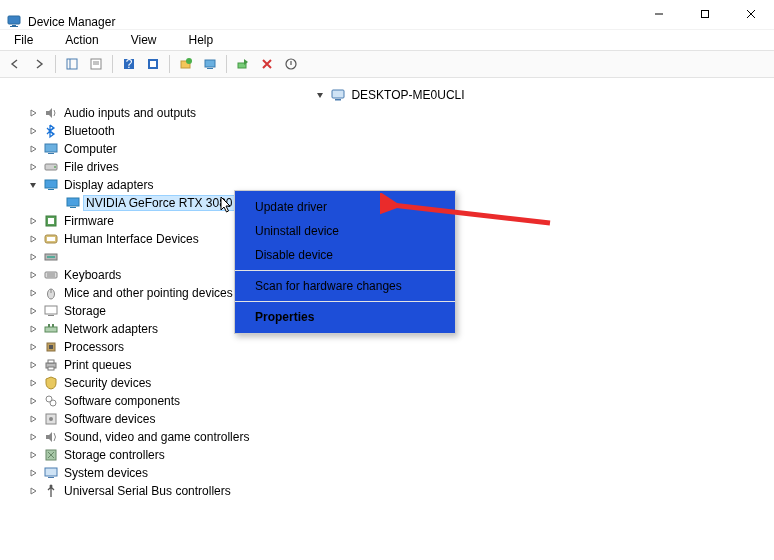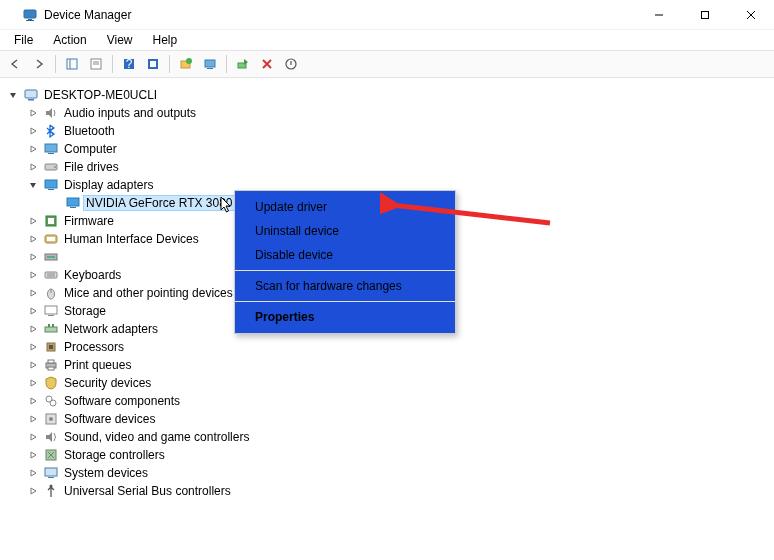--- a/index.html
+++ b/index.html
@@ -1,33 +1,33 @@
 <!DOCTYPE html>
 <html><head>
 <meta charset="utf-8">
 <style>
 * { box-sizing: border-box; margin: 0; padding: 0; font-family: "Segoe UI", Tahoma, sans-serif; font-size: 12px; }
 html, body { width: 774px; height: 560px; background: #fff; overflow: hidden; color: #000; }
-.titlebar { height: 30px; display: flex; align-items: center; padding-left: 22px; border-bottom: 1px solid #f2f2f2; }
+.titlebar { height: 30px; display: flex; align-items: flex-end; padding-left: 6px; border-bottom: 1px solid #f2f2f2; }
 .titlebar .app-icon { width: 16px; height: 16px; margin-right: 6px; display: flex; align-items: center; justify-content: center; }
 .titlebar .title { flex: 1; }
 .titlebar .win-btns { display: flex; }
 .titlebar .win-btn { width: 46px; height: 30px; display: flex; align-items: center; justify-content: center; }
-.menubar { height: 20px; display: flex; align-items: center; padding: 0 6px; gap: 4px; }
+.menubar { height: 20px; display: flex; align-items: center; padding: 0 6px; gap: 16px; }
 .menubar .menu-item { padding: 2px 8px; }
 .toolbar { height: 28px; border-top: 1px solid #e3e3e3; border-bottom: 1px solid #e3e3e3; background: #fafafa; display: flex; align-items: center; padding: 0 4px; gap: 2px; }
 .toolbar .tbtn { width: 22px; height: 22px; display: flex; align-items: center; justify-content: center; border: 1px solid transparent; border-radius: 2px; }
 .toolbar .tsep { width: 1px; height: 18px; background: #d0d0d0; margin: 0 3px; }
 .tree { padding: 8px 0 8px 4px; position: relative; }
 .row { height: 18px; display: flex; align-items: center; white-space: nowrap; }
 .row .twisty { width: 14px; height: 14px; display: flex; align-items: center; justify-content: center; color: #666; }
 .row .icon { width: 16px; height: 16px; margin: 0 3px; display: flex; align-items: center; justify-content: center; }
 .row .label { padding: 0 2px; }
 .row.selected .label { background: #cce8ff; outline: 1px solid #99d1ff; }
-.indent0 { padding-left: 2px; }
+.indent0 { padding-left: 2px; justify-content: center; }
 .indent1 { padding-left: 22px; }
 .indent2 { padding-left: 44px; }
 .ctx-menu { position: absolute; left: 234px; top: 190px; width: 222px; background: #1d4ed8; border: 1px solid #ccc; box-shadow: 2px 3px 6px rgba(0,0,0,0.25); padding: 4px 0; z-index: 10; }
 .ctx-item { height: 24px; display: flex; align-items: center; padding: 0 20px; }
 .ctx-sep { height: 1px; background: #e3e3e3; margin: 3px 0; }
 .ctx-item.bold { font-weight: 600; }
 .arrow { position: absolute; left: 380px; top: 193px; z-index: 20; pointer-events: none; }
 .cursor { position: absolute; left: 220px; top: 196px; z-index: 15; pointer-events: none; }
 </style>
 </head>

